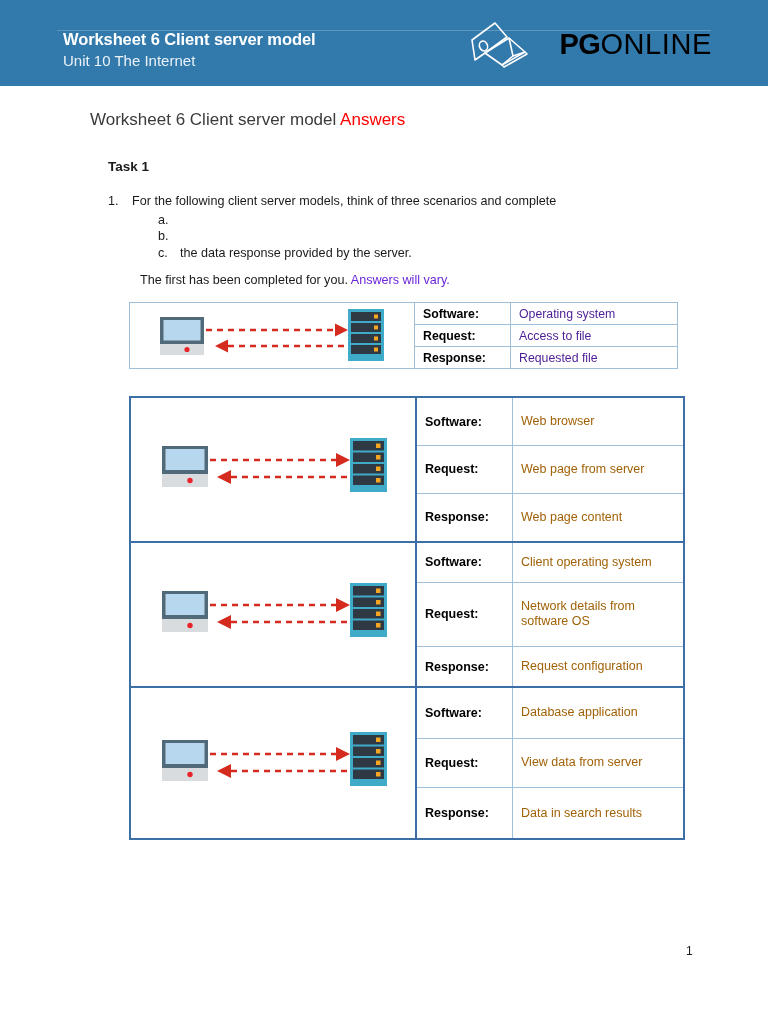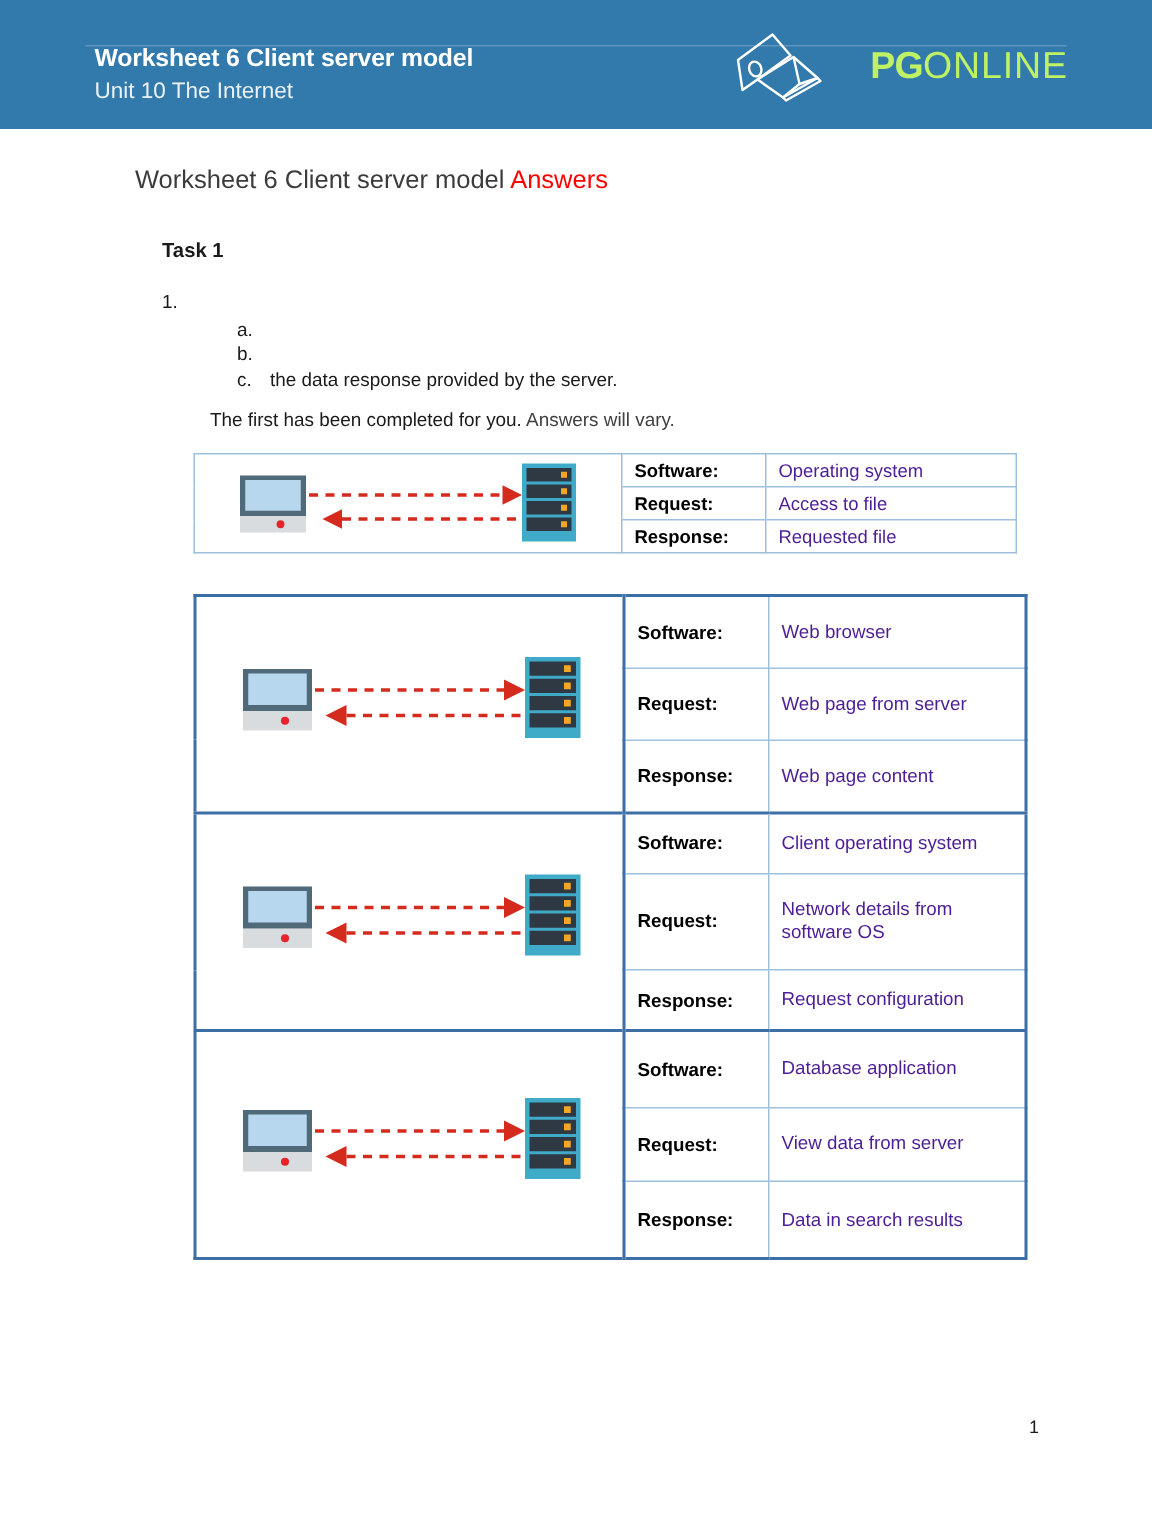--- a/index.html
+++ b/index.html
@@ -60,22 +60,22 @@
     position: absolute;
     right: 56px;
     top: 20px;
     display: flex;
     align-items: center;
     gap: 11px;
     height: 48px;
   }
   .logo-mark { width: 80px; height: 48px; display: block; }
   .logo-text {
-    font-size: 25px;
-    color: #bef264;
+    font-size: 29px;
+    color: #000000;
     letter-spacing: 0.3px;
     white-space: nowrap;
     font-family: "Liberation Serif", serif;
   }
   .logo-text .pg {
     font-family: "Liberation Sans", sans-serif;
     font-weight: bold;
     letter-spacing: -0.5px;
   }
   .logo-text .online {
@@ -119,21 +119,21 @@
   .sub-item { display: flex; gap: 8px; }
   .sub-letter { width: 14px; flex: none; }
 
   .note {
     position: absolute;
     left: 140px;
     top: 273px;
     font-size: 12.6px;
     color: #1a1a1a;
   }
-  .note .vary { color: #404040; }
+  .note .vary { color: #6d28d9; }
 
   
   .tbl {
     position: absolute;
     border-collapse: collapse;
     table-layout: fixed;
   }
   .tbl td { vertical-align: middle; }
 
   
@@ -169,21 +169,21 @@
   .tbl-answers .diagram-cell { padding: 0; width: 284px; }
   .tbl-answers .lbl {
     width: 87px;
     font-weight: bold;
     color: #000;
     font-size: 12.5px;
     padding: 0 0 0 8px;
   }
   .tbl-answers .val {
     width: 156px;
-    color: #4c1d95;
+    color: #a16207;
     font-size: 12.5px;
     padding: 4px 6px 4px 8px;
     line-height: 15px;
   }
   .tbl-answers .row-sep-top > td { border-top: 2px solid #3b6fa5; }
   .tbl-answers .blk-end > td { border-bottom: 2px solid #3b6fa5; }
   .tbl-answers .diagram-cell.blkdiv { border-right: 2px solid #3b6fa5; }
 
   
   .diagram {
@@ -230,20 +230,21 @@
 <div class="doc-title">
   <span>Worksheet 6 Client server model</span>
   <span class="answers">Answers</span>
 </div>
 
 <div class="task-heading">Task 1</div>
 
 <div class="q-list">
   <div class="q-item">
     <span class="q-num">1.</span>
+    <span>For the following client server models, think of three scenarios and complete</span>
   </div>
   <div class="sub-list">
     <div class="sub-item">
       <span class="sub-letter">a.</span>
     </div>
     <div class="sub-item">
       <span class="sub-letter">b.</span>
     </div>
     <div class="sub-item">
       <span class="sub-letter">c.</span>

